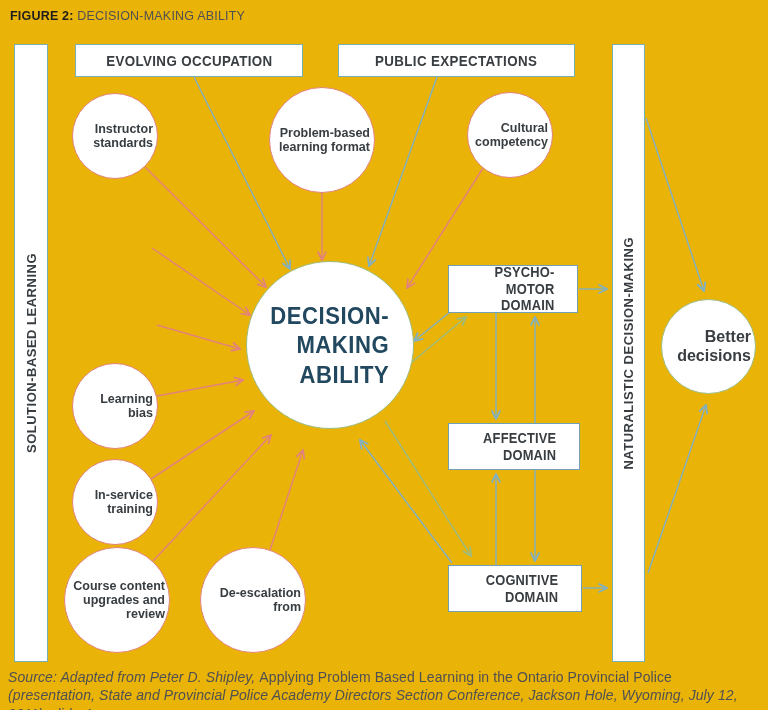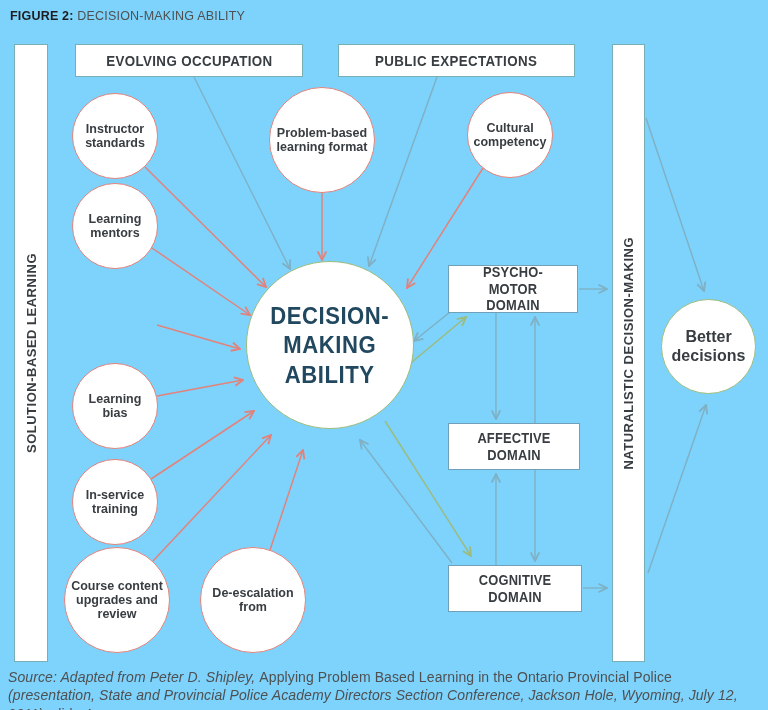--- a/index.html
+++ b/index.html
@@ -1,22 +1,22 @@
 <!DOCTYPE html>
 <html style="--red: #e2837b; --blue: #7fb0c4; --green: #9cbb7d; --teal: #76b0b5; --steel: #6fa0b8; --navy: #21485f; --ink: #383d41;"><head>
 <meta charset="utf-8">
 <style>
   html,body{margin:0;padding:0;background:#fff;}
-  .stage{position:relative;width:768px;height:710px;background:#7dd3fc;overflow:hidden;
+  .stage{position:relative;width:768px;height:710px;background:#eab308;overflow:hidden;
          font-family:"Liberation Sans",sans-serif;}
   .fig-title{position:absolute;left:10px;top:9px;font-size:12.5px;color:#4f5052;letter-spacing:.2px;}
   .fig-label{font-weight:bold;color:#1d1d1f;}
   .arrows{position:absolute;left:0;top:0;z-index:1;}
   .node{position:absolute;box-sizing:border-box;background:#ffffff;z-index:2;
-        display:flex;align-items:center;justify-content:center;text-align:center;
+        display:flex;align-items:center;justify-content:center;text-align:right;
         font-weight:bold;color:var(--ink);}
   .circle{border-radius:50%;border:1.6px solid var(--red);font-size:12.5px;line-height:1.14;padding:4px;}
   .circle.green{border-color:var(--green);}
   .rectbox{border:1.6px solid var(--teal);}
   .topbox{font-size:14.5px;letter-spacing:.4px;}
   .domain{border-color:var(--steel);font-size:14px;line-height:1.2;letter-spacing:.2px;padding:19px;}
   .vbar{border:1.6px solid var(--teal);font-size:13px;letter-spacing:.5px;}
   .vbar .vtext{writing-mode:vertical-rl;transform:rotate(180deg);white-space:nowrap;}
   .center-circle{font-size:24px;color:var(--navy);letter-spacing:.6px;line-height:1.22;}
   .center-circle .cline{display:block;}
@@ -89,23 +89,20 @@
   <div class="node rectbox topbox" style="left:75px;top:44px;width:228px;height:33px;">
     <span class="cond">EVOLVING OCCUPATION</span>
   </div>
   <div class="node rectbox topbox" style="left:338px;top:44px;width:237px;height:33px;">
     <span class="cond">PUBLIC EXPECTATIONS</span>
   </div>
 
   <div class="node circle" style="left:72px;top:93px;width:86px;height:86px;">
     <span>Instructor standards</span>
   </div>
-  <div class="node circle" style="left:72px;top:183px;width:86px;height:86px;">
-    <span>Learning mentors</span>
-  </div>
   <div class="node circle" style="left:72px;top:363px;width:86px;height:86px;">
     <span>Learning bias</span>
   </div>
   <div class="node circle" style="left:72px;top:459px;width:86px;height:86px;">
     <span>In-service training</span>
   </div>
   <div class="node circle" style="left:64px;top:547px;width:106px;height:106px;">
     <span>Course content upgrades and review</span>
   </div>
   <div class="node circle" style="left:200px;top:547px;width:106px;height:106px;">

